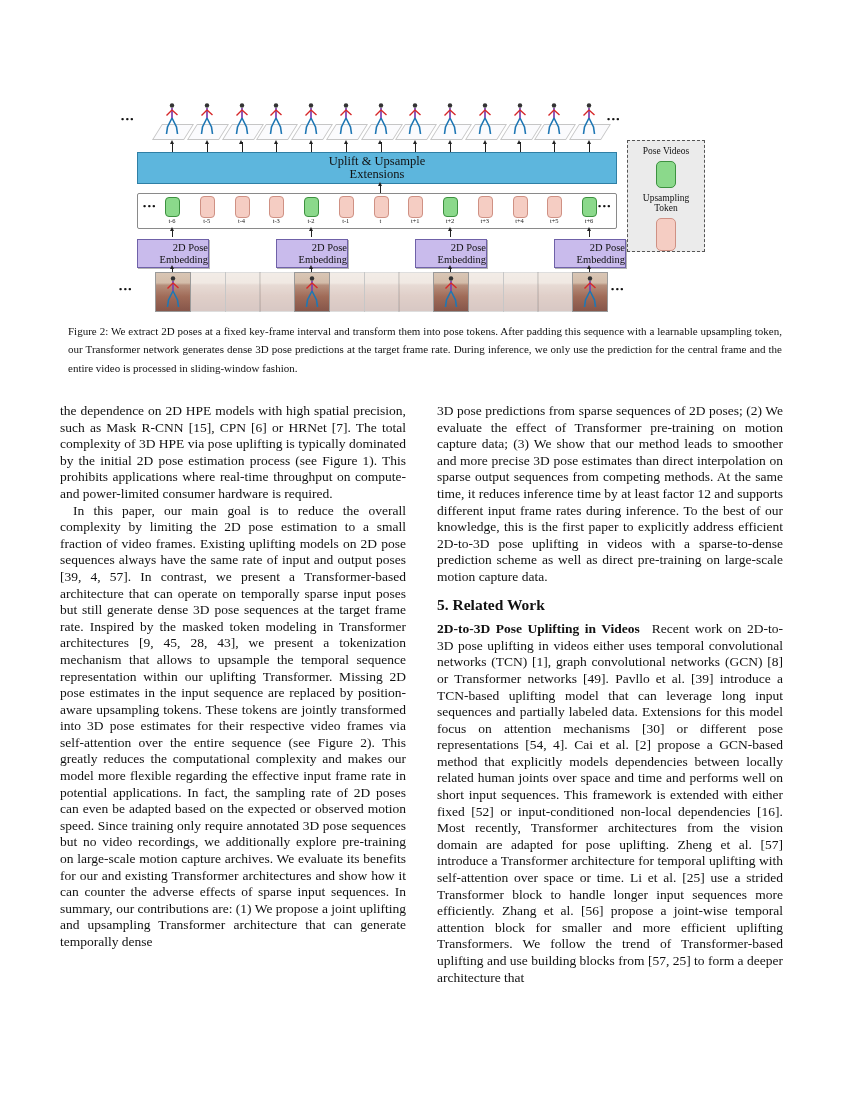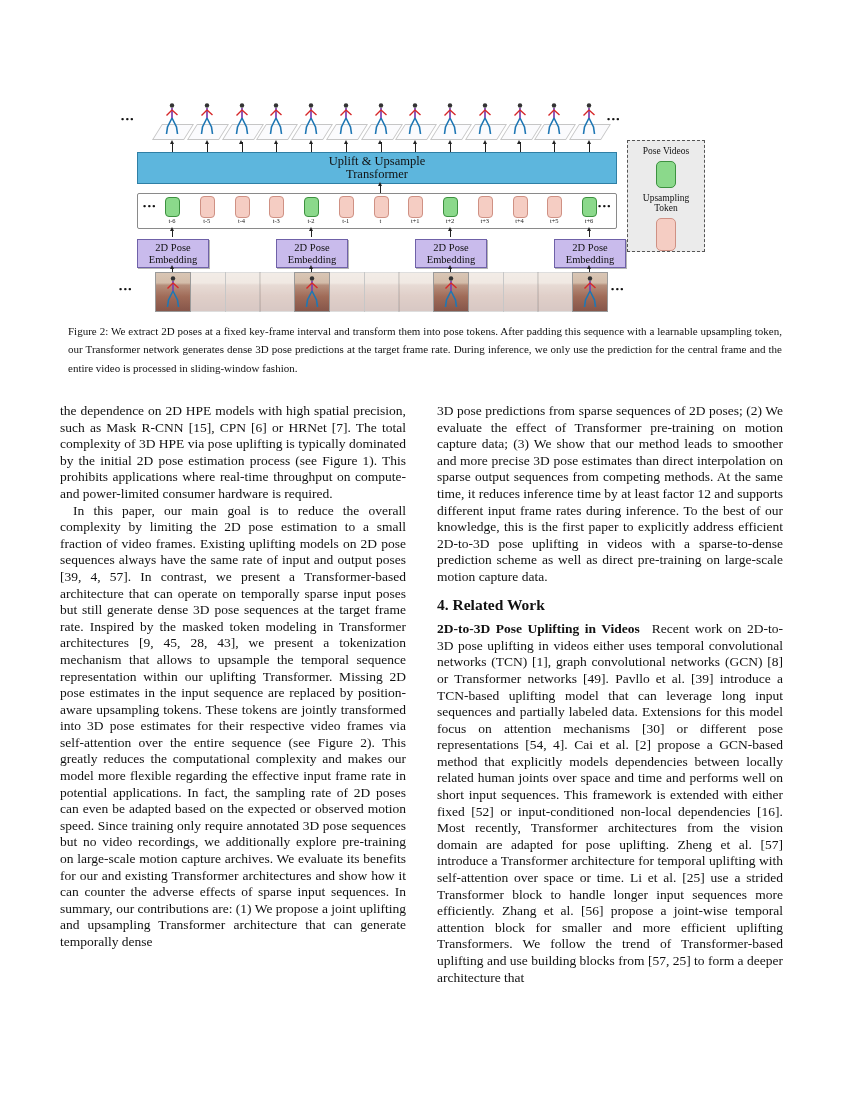--- a/index.html
+++ b/index.html
@@ -16,21 +16,21 @@
                font-size:12.5px;line-height:13.5px;}
   .strip{position:absolute;left:70px;top:97px;width:478px;height:34px;border:1px solid #8a8a8a;background:#fff;border-radius:2px;}
   .token{position:absolute;border-radius:4px;}
   .token.green{width:13px;height:18px;top:101px;border:1px solid #3d9140;}
   .token.pink{width:13px;height:20px;top:100px;border:1px solid #cf9184;}
   .tok-label{position:absolute;top:121px;width:26px;text-align:center;font-size:6.5px;color:#222;}
   .arr{position:absolute;width:0;border-left:1.2px solid #222;}
   .arr::before{content:"";position:absolute;top:-4.5px;left:-3.2px;border:2.6px solid transparent;border-bottom:4.5px solid #222;}
   .h10{height:10px}.h9{height:9px}.h8{height:8px}.h5{height:5px}
   .embed{position:absolute;top:143px;width:70px;height:27px;border:1px solid #6f61a8;box-shadow:1px 1px 0 #b5b5b5;
-         display:flex;flex-direction:column;align-items:center;justify-content:center;font-size:10.5px;line-height:11.5px;}
+         display:flex;flex-direction:column;align-items:flex-end;justify-content:center;font-size:10.5px;line-height:11.5px;}
   .frame{position:absolute;top:176px;width:34px;height:38px;border:1px solid #9a9a9a;overflow:hidden;
          background:linear-gradient(180deg,#d9c6b5 0%,#d3bca9 26%,#b68f7c 32%,#a06b58 62%,#86564a 100%);}
   .frame.faded{opacity:.32;}
   .fskel{position:absolute;left:7px;top:2px;width:20px;height:34px;}
   .ellipsis{position:absolute;font-size:9px;letter-spacing:1.5px;font-weight:bold;color:#111;}
   .legend{position:absolute;left:560px;top:44px;width:76px;height:110px;border:1px dashed #555;
           display:flex;flex-direction:column;align-items:center;}
   .lg-label{font-size:9.5px;text-align:center;line-height:10.5px;margin-top:5px;width:66px;}
   .lg-green{width:18px;height:26px;border-radius:5px;border:1px solid #3d9140;margin-top:4px;}
   .lg-pink{width:18px;height:32px;border-radius:5px;border:1px solid #cf9184;margin-top:4px;}
@@ -47,21 +47,21 @@
 </style>
 </head>
 <body>
 
 <div class="page">
 
   <div class="figure">
 
     <div class="transformer" style="background: rgb(93, 182, 221);">
       <span>Uplift &amp; Upsample</span>
-      <span>Transformer</span>
+      <span>Extensions</span>
     </div>
 
     <div class="strip"></div>
 
     <div class="arr h9 fig-abs" style="left:313px;top:88px"></div>
 
     <div class="embed" style="left: 70px; background: rgb(201, 187, 236);">
       <span>2D Pose</span>
       <span>Embedding</span>
     </div>
@@ -274,19 +274,19 @@
 
   <div class="caption">Figure 2: We extract 2D poses at a fixed key-frame interval and transform them into pose tokens. After padding this sequence with a learnable upsampling token, our Transformer network generates dense 3D pose predictions at the target frame rate. During inference, we only use the prediction for the central frame and the entire video is processed in sliding-window fashion.</div>
 
   <div class="col col-left">
     <p>the dependence on 2D HPE models with high spatial precision, such as Mask R-CNN [15], CPN [6] or HRNet [7]. The total complexity of 3D HPE via pose uplifting is typically dominated by the initial 2D pose estimation process (see Figure 1). This prohibits applications where real-time throughput on compute- and power-limited consumer hardware is required.</p>
     <p class="indent">In this paper, our main goal is to reduce the overall complexity by limiting the 2D pose estimation to a small fraction of video frames. Existing uplifting models on 2D pose sequences always have the same rate of input and output poses [39, 4, 57]. In contrast, we present a Transformer-based architecture that can operate on temporally sparse input poses but still generate dense 3D pose sequences at the target frame rate. Inspired by the masked token modeling in Transformer architectures [9, 45, 28, 43], we present a tokenization mechanism that allows to upsample the temporal sequence representation within our uplifting Transformer. Missing 2D pose estimates in the input sequence are replaced by position-aware upsampling tokens. These tokens are jointly transformed into 3D pose estimates for their respective video frames via self-attention over the entire sequence (see Figure 2). This greatly reduces the computational complexity and makes our model more flexible regarding the effective input frame rate in potential applications. In fact, the sampling rate of 2D poses can even be adapted based on the expected or observed motion speed. Since training only require annotated 3D pose sequences but no video recordings, we additionally explore pre-training on large-scale motion capture archives. We evaluate its benefits for our and existing Transformer architectures and show how it can counter the adverse effects of sparse input sequences. In summary, our contributions are: (1) We propose a joint uplifting and upsampling Transformer architecture that can generate temporally dense</p>
   </div>
 
   <div class="col col-right">
     <p>3D pose predictions from sparse sequences of 2D poses; (2) We evaluate the effect of Transformer pre-training on motion capture data; (3) We show that our method leads to smoother and more precise 3D pose estimates than direct interpolation on sparse output sequences from competing methods. At the same time, it reduces inference time by at least factor 12 and supports different input frame rates during inference. To the best of our knowledge, this is the first paper to explicitly address efficient 2D-to-3D pose uplifting in videos with a sparse-to-dense prediction scheme as well as direct pre-training on large-scale motion capture data.</p>
-    <div class="heading">4. Related Work</div>
+    <div class="heading">5. Related Work</div>
     <p>
       <b>2D-to-3D Pose Uplifting in Videos</b><span class="lead-gap"></span><span>Recent work on 2D-to-3D pose uplifting in videos either uses temporal convolutional networks (TCN) [1], graph convolutional networks (GCN) [8] or Transformer networks [49]. Pavllo et al. [39] introduce a TCN-based uplifting model that can leverage long input sequences and partially labeled data. Extensions for this model focus on attention mechanisms [30] or different pose representations [54, 4]. Cai et al. [2] propose a GCN-based method that explicitly models dependencies between locally related human joints over space and time and performs well on short input sequences. This framework is extended with either fixed [52] or input-conditioned non-local dependencies [16]. Most recently, Transformer architectures from the vision domain are adapted for pose uplifting. Zheng et al. [57] introduce a Transformer architecture for temporal uplifting with self-attention over space or time. Li et al. [25] use a strided Transformer block to handle longer input sequences more efficiently. Zhang et al. [56] propose a joint-wise temporal attention block for smaller and more efficient uplifting Transformers. We follow the trend of Transformer-based uplifting and use building blocks from [57, 25] to form a deeper architecture that</span>
     </p>
   </div>
 
 </div>
 
 </body></html>

